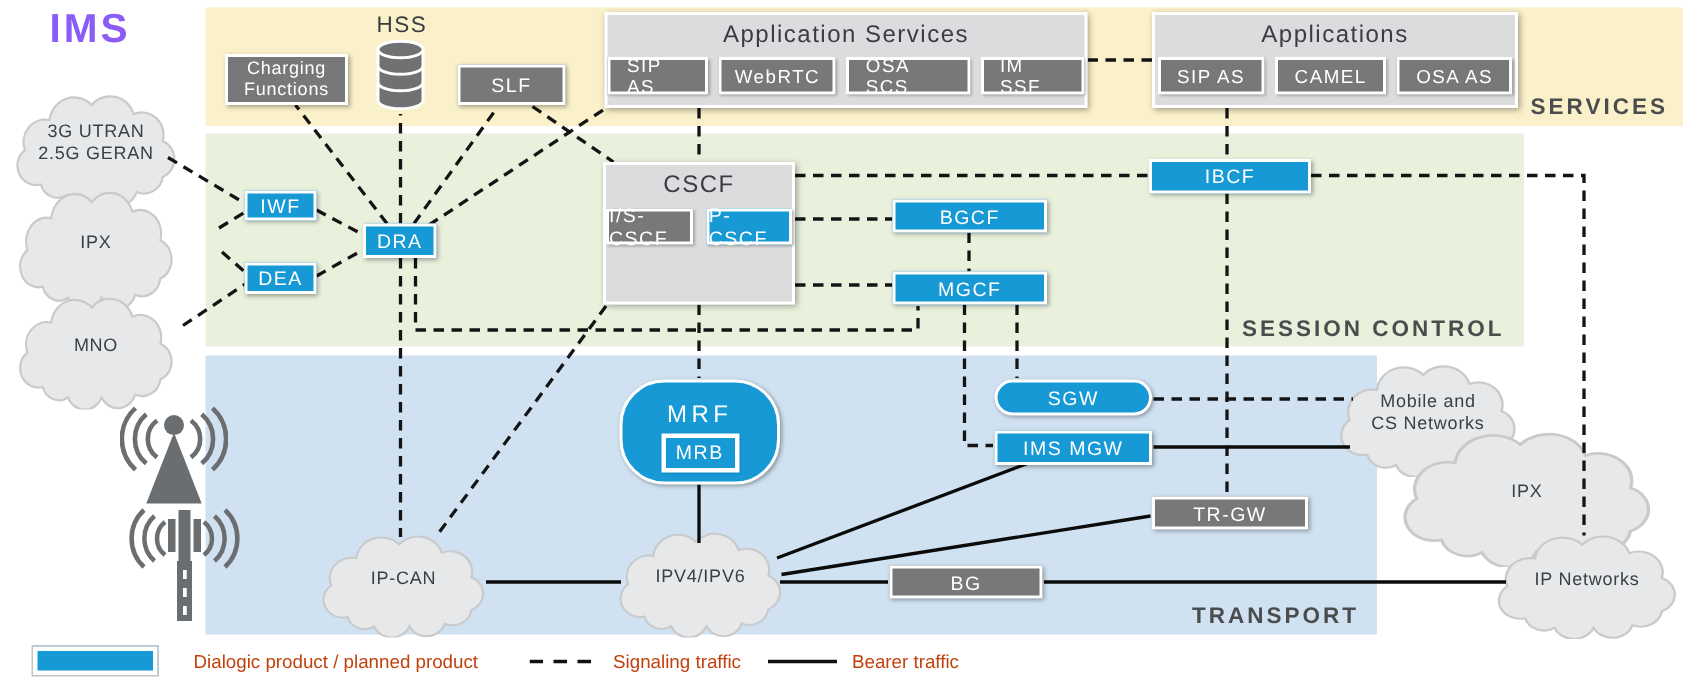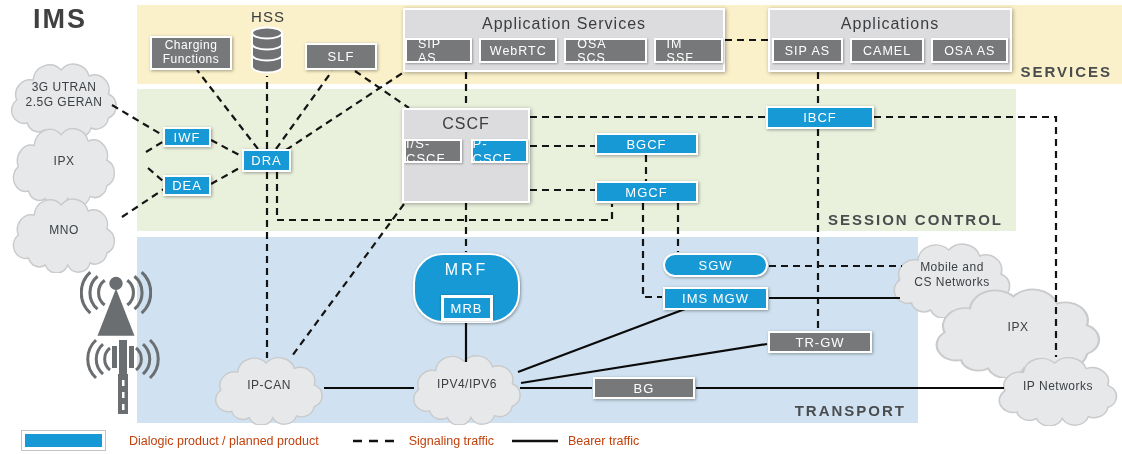--- a/index.html
+++ b/index.html
@@ -4,21 +4,21 @@
 <style>
   html,body{margin:0;padding:0;background:#fff;}
   #stage{position:relative;width:1122px;height:454px;overflow:hidden;
          font-family:"Liberation Sans", sans-serif;}
   .band{position:absolute;}
   .band-label{position:absolute;color:#4a4c4e;font-size:15px;letter-spacing:2px;font-weight:bold;}
   #band-services{left:137px;top:5px;width:985px;height:79px;background:var(--yellow);}
   #band-session{left:137px;top:89px;width:879px;height:142px;background:var(--green);}
   #band-transport{left:137px;top:237px;width:781px;height:186px;background:var(--lightblue);}
   #logo-ims{position:absolute;left:33px;top:4px;font-size:27px;font-weight:bold;
-            color:#404040;letter-spacing:2px;z-index:5;}
+            color:#8b5cf6;letter-spacing:2px;z-index:5;}
   .node{position:absolute;display:flex;align-items:center;justify-content:center;
         color:#fff;font-size:13px;letter-spacing:1px;z-index:4;
         border:2px solid #fff;box-shadow:1px 1px 3px rgba(0,0,0,.35);box-sizing:border-box;}
   .blue{background:var(--blue);}
   .gray{background:var(--gray);}
   .panel{position:absolute;background:var(--panel);border:2px solid #fff;
          box-shadow:1px 1px 4px rgba(0,0,0,.35);box-sizing:border-box;z-index:4;}
   .panel-title{text-align:center;color:#3a3d40;font-size:16px;letter-spacing:1px;margin-top:5px;}
   .panel-row{display:flex;justify-content:center;gap:7px;margin-top:5px;}
   .panel-row .pbox{height:25px;padding:0 11px;font-size:12.5px;display:flex;align-items:center;
@@ -31,21 +31,21 @@
   .twoline{white-space:pre-line;text-align:center;line-height:1.15;}
   .cloud{position:absolute;z-index:2;}
   .cloud svg{position:absolute;left:0;top:0;width:100%;height:100%;}
   .cloud .cloud-label{position:absolute;left:0;right:0;top:0;bottom:6px;display:flex;
         align-items:center;justify-content:center;color:#3c4043;font-size:12px;
         letter-spacing:.5px;line-height:1.25;}
   #lines{position:absolute;left:0;top:0;z-index:3;}
   .sig{stroke:#141414;stroke-width:2.2;stroke-dasharray:7 5;fill:none;}
   .bear{stroke:#0b0b0b;stroke-width:2.2;fill:none;}
   .icon{position:absolute;z-index:2;}
-  #mrf-box{flex-direction:column;justify-content:space-between;border-radius:30px;}
+  #mrf-box{flex-direction:column;justify-content:center;border-radius:30px;}
   #mrf-title{font-size:16px;letter-spacing:3px;margin-top:6px;}
   #mrb-box{width:52px;height:26px;border:3px solid #fff;margin-top:3px;display:flex;
            align-items:center;justify-content:center;font-size:13px;letter-spacing:1px;
            background:var(--blue);box-shadow:0 0 2px rgba(0,0,0,.3);box-sizing:border-box;}
   #legend{position:absolute;left:22px;top:431px;display:flex;align-items:center;z-index:5;
           font-size:12.5px;color:#c2410c;}
   #legend-swatch{width:83px;height:19px;background:var(--blue);border:3px solid #fff;
           box-shadow:0 0 0 1px #c3c3c5;box-sizing:border-box;margin-right:24px;}
   .leg-gap{margin-right:12px;}
   #hss-label{position:absolute;color:#3a3d40;font-size:15px;letter-spacing:1px;z-index:4;

